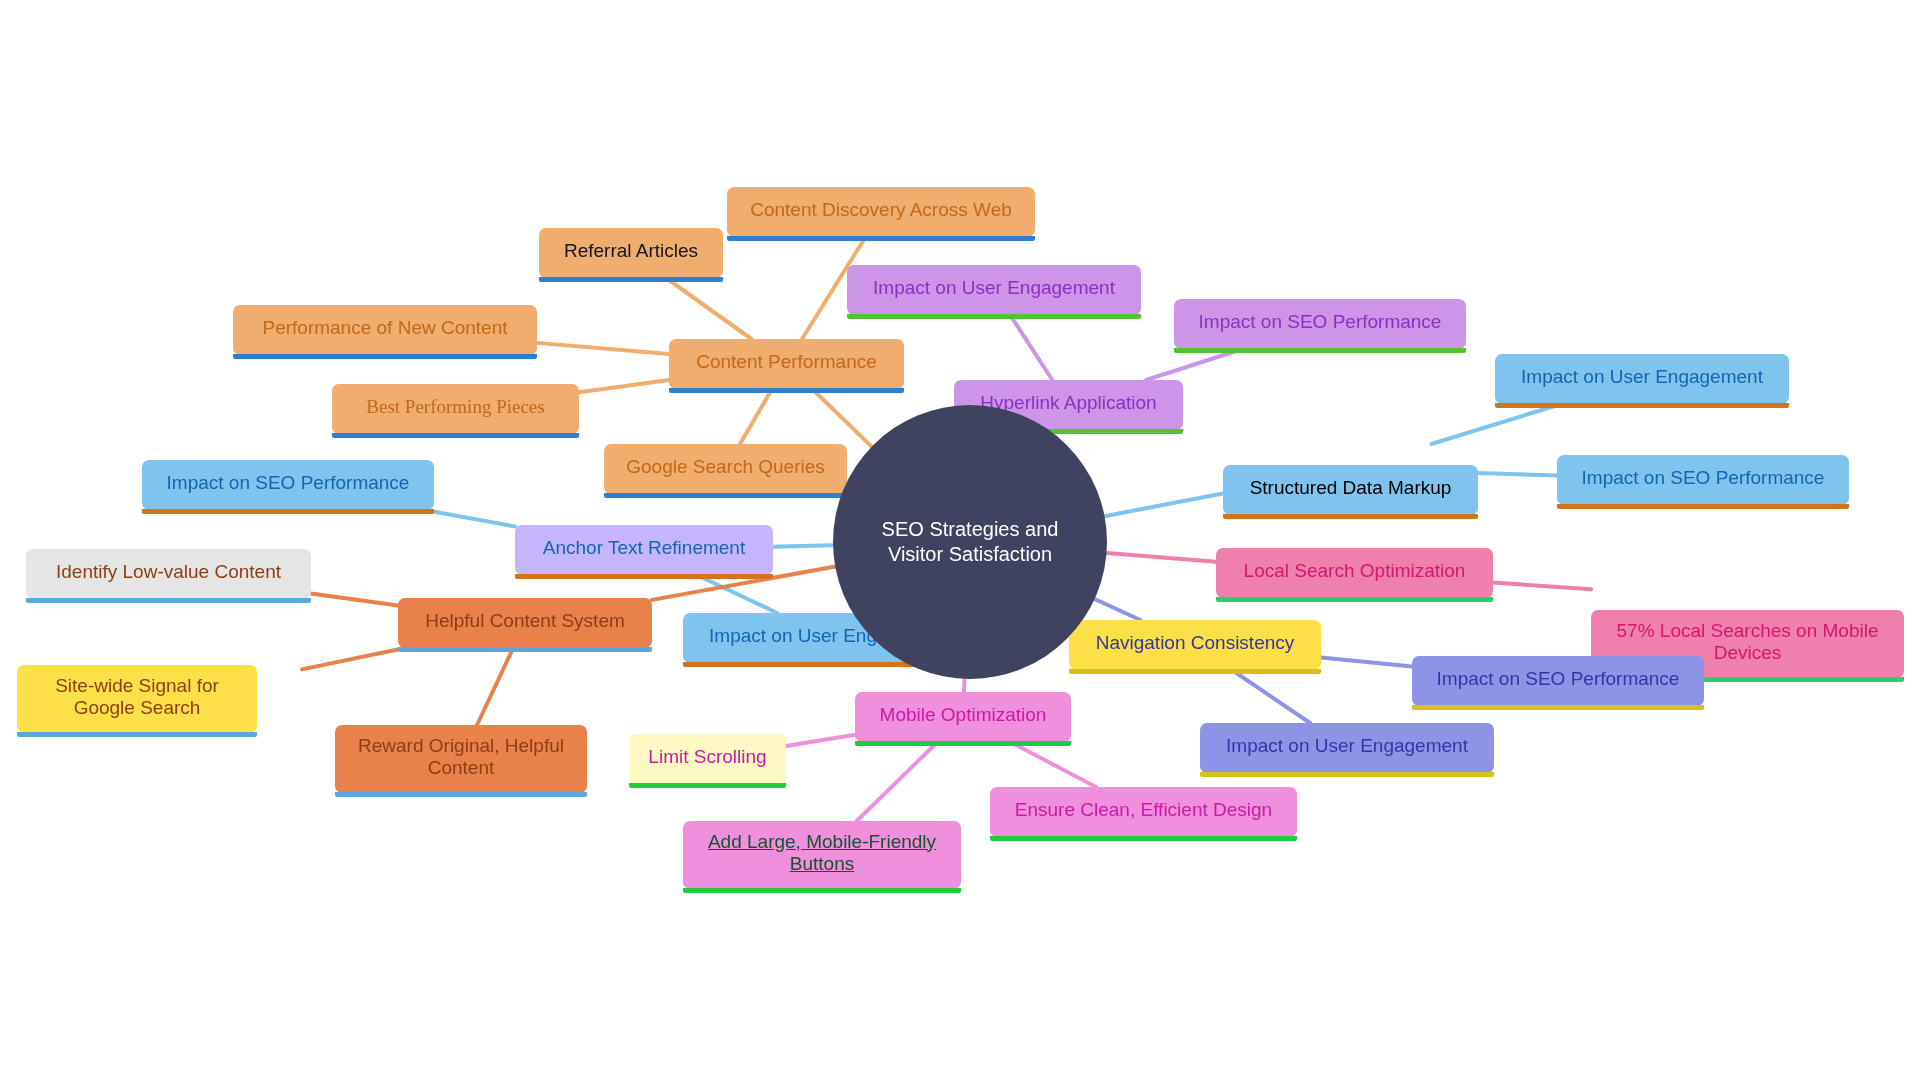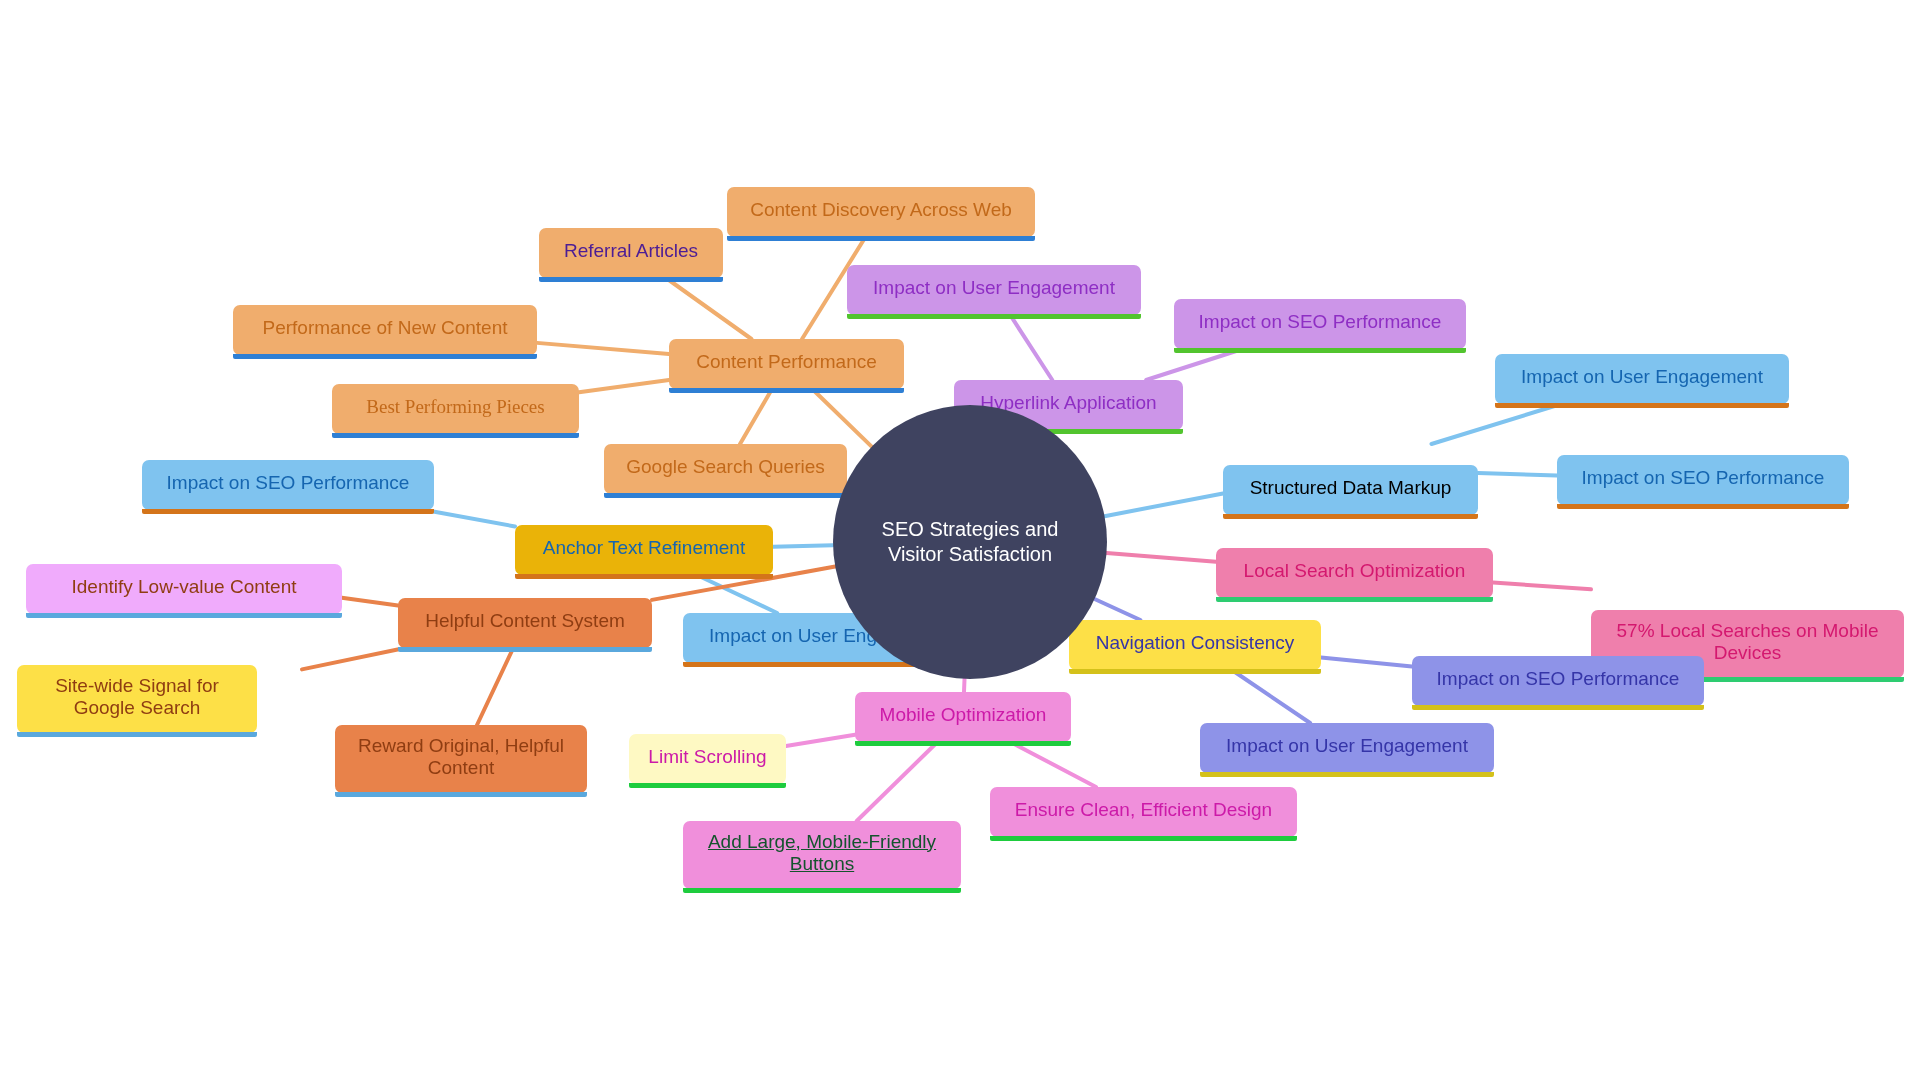--- a/index.html
+++ b/index.html
@@ -100,40 +100,40 @@
       <line x1="964.5243787462045" y1="678.8905313448852" x2="964" y2="692" stroke="#f08fdb" stroke-width="4" stroke-linecap="round"></line>
       <line x1="855" y1="734.7534246575342" x2="786" y2="746.0958904109589" stroke="#f08fdb" stroke-width="4" stroke-linecap="round"></line>
       <line x1="1010.5" y1="742" x2="1096" y2="787" stroke="#f08fdb" stroke-width="4" stroke-linecap="round"></line>
       <line x1="937.4565217391304" y1="742" x2="856.7391304347826" y2="821" stroke="#f08fdb" stroke-width="4" stroke-linecap="round"></line>
     </svg>
   <div id="nodes-layer">
       <div class="center-node" style="left: 833px; top: 405px; width: 274px; height: 274px; background: rgb(63, 67, 96); color: rgb(255, 255, 255);">
         <span style="max-width: 210px;">SEO Strategies and Visitor Satisfaction</span>
       </div>
       <div class="node" style="left: 727px; top: 187px; width: 308px; height: 50px; background: rgb(240, 173, 109); color: rgb(194, 105, 26);"><span class="label">Content Discovery Across Web</span><span class="underline" style="background: rgb(46, 127, 212);"></span></div>
-      <div class="node" style="left: 539px; top: 228px; width: 184px; height: 50px; background: rgb(240, 173, 109); color: #4c1d95;"><span class="label">Referral Articles</span><span class="underline" style="background: rgb(46, 127, 212);"></span></div>
+      <div class="node" style="left: 539px; top: 228px; width: 184px; height: 50px; background: rgb(240, 173, 109); color: #0f172a;"><span class="label">Referral Articles</span><span class="underline" style="background: rgb(46, 127, 212);"></span></div>
       <div class="node" style="left: 233px; top: 305px; width: 304px; height: 50px; background: rgb(240, 173, 109); color: rgb(194, 105, 26); text-align: center;"><span class="label">Performance of New Content</span><span class="underline" style="background: rgb(46, 127, 212);"></span></div>
       <div class="node" style="left: 669px; top: 339px; width: 235px; height: 50px; background: rgb(240, 173, 109); color: rgb(194, 105, 26);"><span class="label">Content Performance</span><span class="underline" style="background: rgb(46, 127, 212);"></span></div>
       <div class="node" style="left: 332px; top: 384px; width: 247px; height: 50px; background: rgb(240, 173, 109); color: rgb(194, 105, 26); font-family: Liberation Serif, serif;"><span class="label">Best Performing Pieces</span><span class="underline" style="background: rgb(46, 127, 212);"></span></div>
       <div class="node" style="left: 604px; top: 444px; width: 243px; height: 50px; background: rgb(240, 173, 109); color: rgb(194, 105, 26);"><span class="label">Google Search Queries</span><span class="underline" style="background: rgb(46, 127, 212);"></span></div>
       <div class="node" style="left: 847px; top: 265px; width: 294px; height: 50px; background: rgb(204, 149, 232); color: rgb(142, 46, 196);"><span class="label">Impact on User Engagement</span><span class="underline" style="background: rgb(82, 196, 46);"></span></div>
       <div class="node" style="left: 1174px; top: 299px; width: 292px; height: 50px; background: rgb(204, 149, 232); color: rgb(142, 46, 196);"><span class="label">Impact on SEO Performance</span><span class="underline" style="background: rgb(82, 196, 46);"></span></div>
       <div class="node" style="left: 954px; top: 380px; width: 229px; height: 50px; background: rgb(204, 149, 232); color: rgb(142, 46, 196);"><span class="label">Hyperlink Application</span><span class="underline" style="background: rgb(82, 196, 46);"></span></div>
       <div class="node" style="left: 1495px; top: 354px; width: 294px; height: 50px; background: rgb(127, 195, 239); color: rgb(21, 101, 176);"><span class="label">Impact on User Engagement</span><span class="underline" style="background: rgb(212, 116, 26);"></span></div>
       <div class="node" style="left: 1223px; top: 444px; width: 255px; height: 50px; background: rgb(127, 195, 239); color: #000000; margin-top: 21px;"><span class="label">Structured Data Markup</span><span class="underline" style="background: rgb(212, 116, 26);"></span></div>
       <div class="node" style="left: 1557px; top: 455px; width: 292px; height: 50px; background: rgb(127, 195, 239); color: rgb(21, 101, 176);"><span class="label">Impact on SEO Performance</span><span class="underline" style="background: rgb(212, 116, 26);"></span></div>
       <div class="node" style="left: 142px; top: 460px; width: 292px; height: 50px; background: rgb(127, 195, 239); color: rgb(21, 101, 176);"><span class="label">Impact on SEO Performance</span><span class="underline" style="background: rgb(212, 116, 26);"></span></div>
-      <div class="node" style="left: 515px; top: 525px; width: 258px; height: 50px; background: #eab308; color: rgb(21, 101, 176);"><span class="label">Anchor Text Refinement</span><span class="underline" style="background: rgb(212, 116, 26);"></span></div>
+      <div class="node" style="left: 515px; top: 525px; width: 258px; height: 50px; background: #c4b5fd; color: rgb(21, 101, 176);"><span class="label">Anchor Text Refinement</span><span class="underline" style="background: rgb(212, 116, 26);"></span></div>
       <div class="node" style="left: 683px; top: 613px; width: 294px; height: 50px; background: rgb(127, 195, 239); color: rgb(21, 101, 176);"><span class="label">Impact on User Engagement</span><span class="underline" style="background: rgb(212, 116, 26);"></span></div>
       <div class="node" style="left: 1216px; top: 548px; width: 277px; height: 50px; background: rgb(239, 127, 172); color: rgb(212, 24, 111);"><span class="label">Local Search Optimization</span><span class="underline" style="background: rgb(46, 204, 113);"></span></div>
       <div class="node" style="left: 1591px; top: 566px; width: 313px; height: 68px; background: rgb(239, 127, 172); color: rgb(212, 24, 111); margin-top: 44px;"><span class="label">57% Local Searches on Mobile Devices</span><span class="underline" style="background: rgb(46, 204, 113);"></span></div>
       <div class="node" style="left: 1069px; top: 620px; width: 252px; height: 50px; background: #fde047; color: rgb(53, 53, 168);"><span class="label">Navigation Consistency</span><span class="underline" style="background: rgb(212, 193, 26);"></span></div>
       <div class="node" style="left: 1412px; top: 656px; width: 292px; height: 50px; background: rgb(142, 147, 232); color: rgb(53, 53, 168);"><span class="label">Impact on SEO Performance</span><span class="underline" style="background: rgb(212, 193, 26);"></span></div>
       <div class="node" style="left: 1200px; top: 723px; width: 294px; height: 50px; background: rgb(142, 147, 232); color: rgb(53, 53, 168);"><span class="label">Impact on User Engagement</span><span class="underline" style="background: rgb(212, 193, 26);"></span></div>
-      <div class="node" style="left: 26px; top: 564px; width: 316px; height: 50px; background: #f0abfc; color: rgb(143, 61, 18);"><span class="label">Identify Low-value Content</span><span class="underline" style="background: rgb(90, 168, 221);"></span></div>
+      <div class="node" style="left: 26px; top: 549px; width: 285px; height: 50px; background: #e5e5e5; color: rgb(143, 61, 18);"><span class="label">Identify Low-value Content</span><span class="underline" style="background: rgb(90, 168, 221);"></span></div>
       <div class="node" style="left: 398px; top: 598px; width: 254px; height: 50px; background: rgb(232, 130, 74); color: rgb(143, 61, 18);"><span class="label">Helpful Content System</span><span class="underline" style="background: rgb(90, 168, 221);"></span></div>
       <div class="node" style="left: 17px; top: 665px; width: 240px; height: 68px; background: #fde047; color: rgb(143, 61, 18);"><span class="label">Site-wide Signal for Google Search</span><span class="underline" style="background: rgb(90, 168, 221);"></span></div>
       <div class="node" style="left: 335px; top: 725px; width: 252px; height: 68px; background: rgb(232, 130, 74); color: rgb(143, 61, 18);"><span class="label">Reward Original, Helpful Content</span><span class="underline" style="background: rgb(90, 168, 221);"></span></div>
       <div class="node" style="left: 855px; top: 692px; width: 216px; height: 50px; background: rgb(240, 143, 219); color: rgb(204, 26, 168);"><span class="label">Mobile Optimization</span><span class="underline" style="background: rgb(30, 204, 62);"></span></div>
       <div class="node" style="left: 629px; top: 734px; width: 157px; height: 50px; background: #fef9c3; color: rgb(204, 26, 168);"><span class="label">Limit Scrolling</span><span class="underline" style="background: rgb(30, 204, 62);"></span></div>
       <div class="node" style="left: 990px; top: 787px; width: 307px; height: 50px; background: rgb(240, 143, 219); color: rgb(204, 26, 168);"><span class="label">Ensure Clean, Efficient Design</span><span class="underline" style="background: rgb(30, 204, 62);"></span></div>
       <div class="node" style="left: 683px; top: 821px; width: 278px; height: 68px; background: rgb(240, 143, 219); color: #14532d; text-decoration: underline;"><span class="label">Add Large, Mobile-Friendly Buttons</span><span class="underline" style="background: rgb(30, 204, 62);"></span></div>
     </div>
 </div>
 

